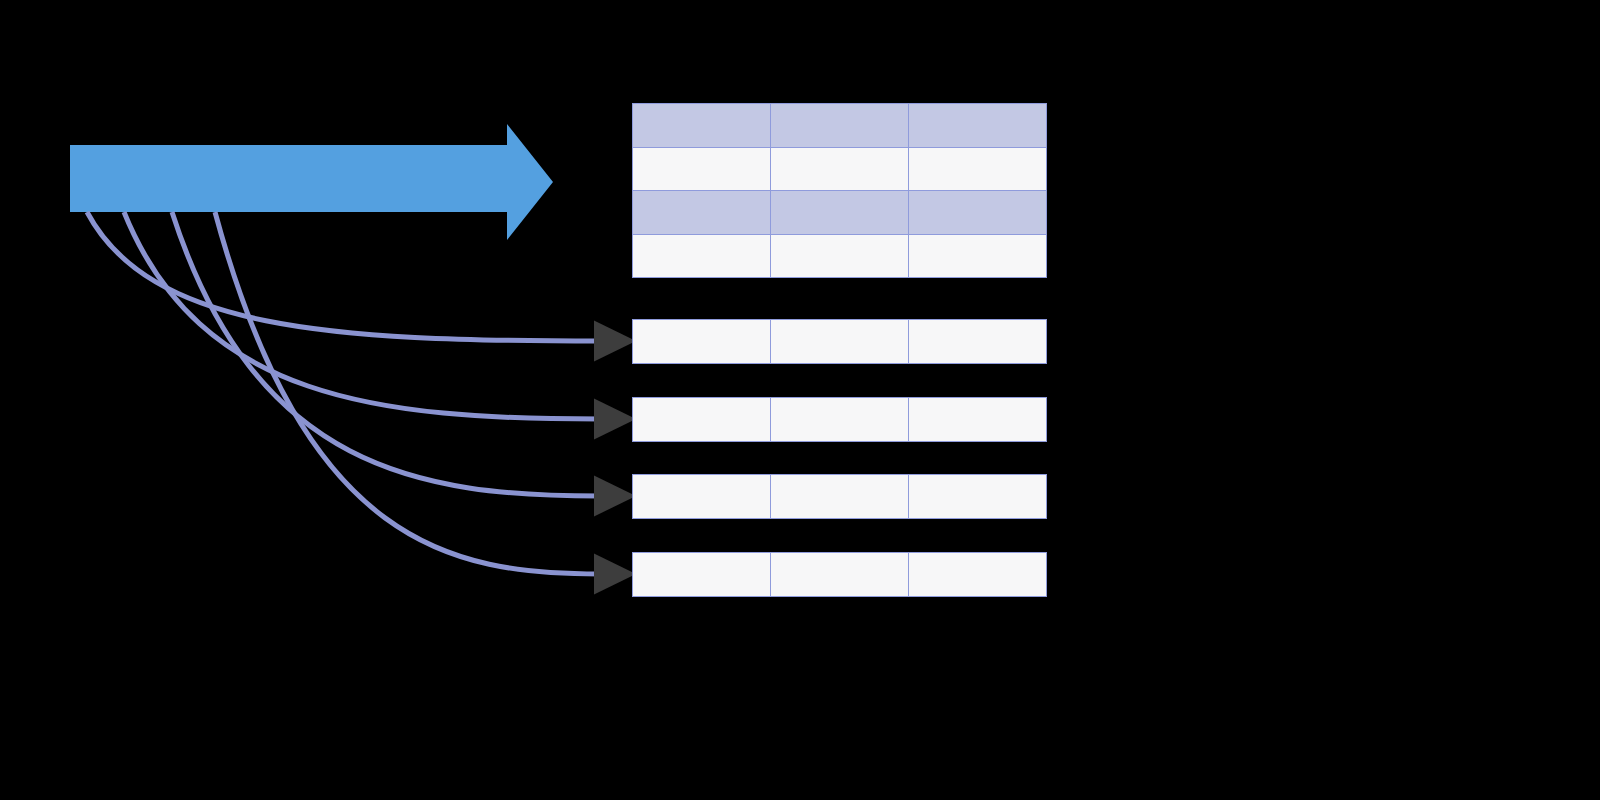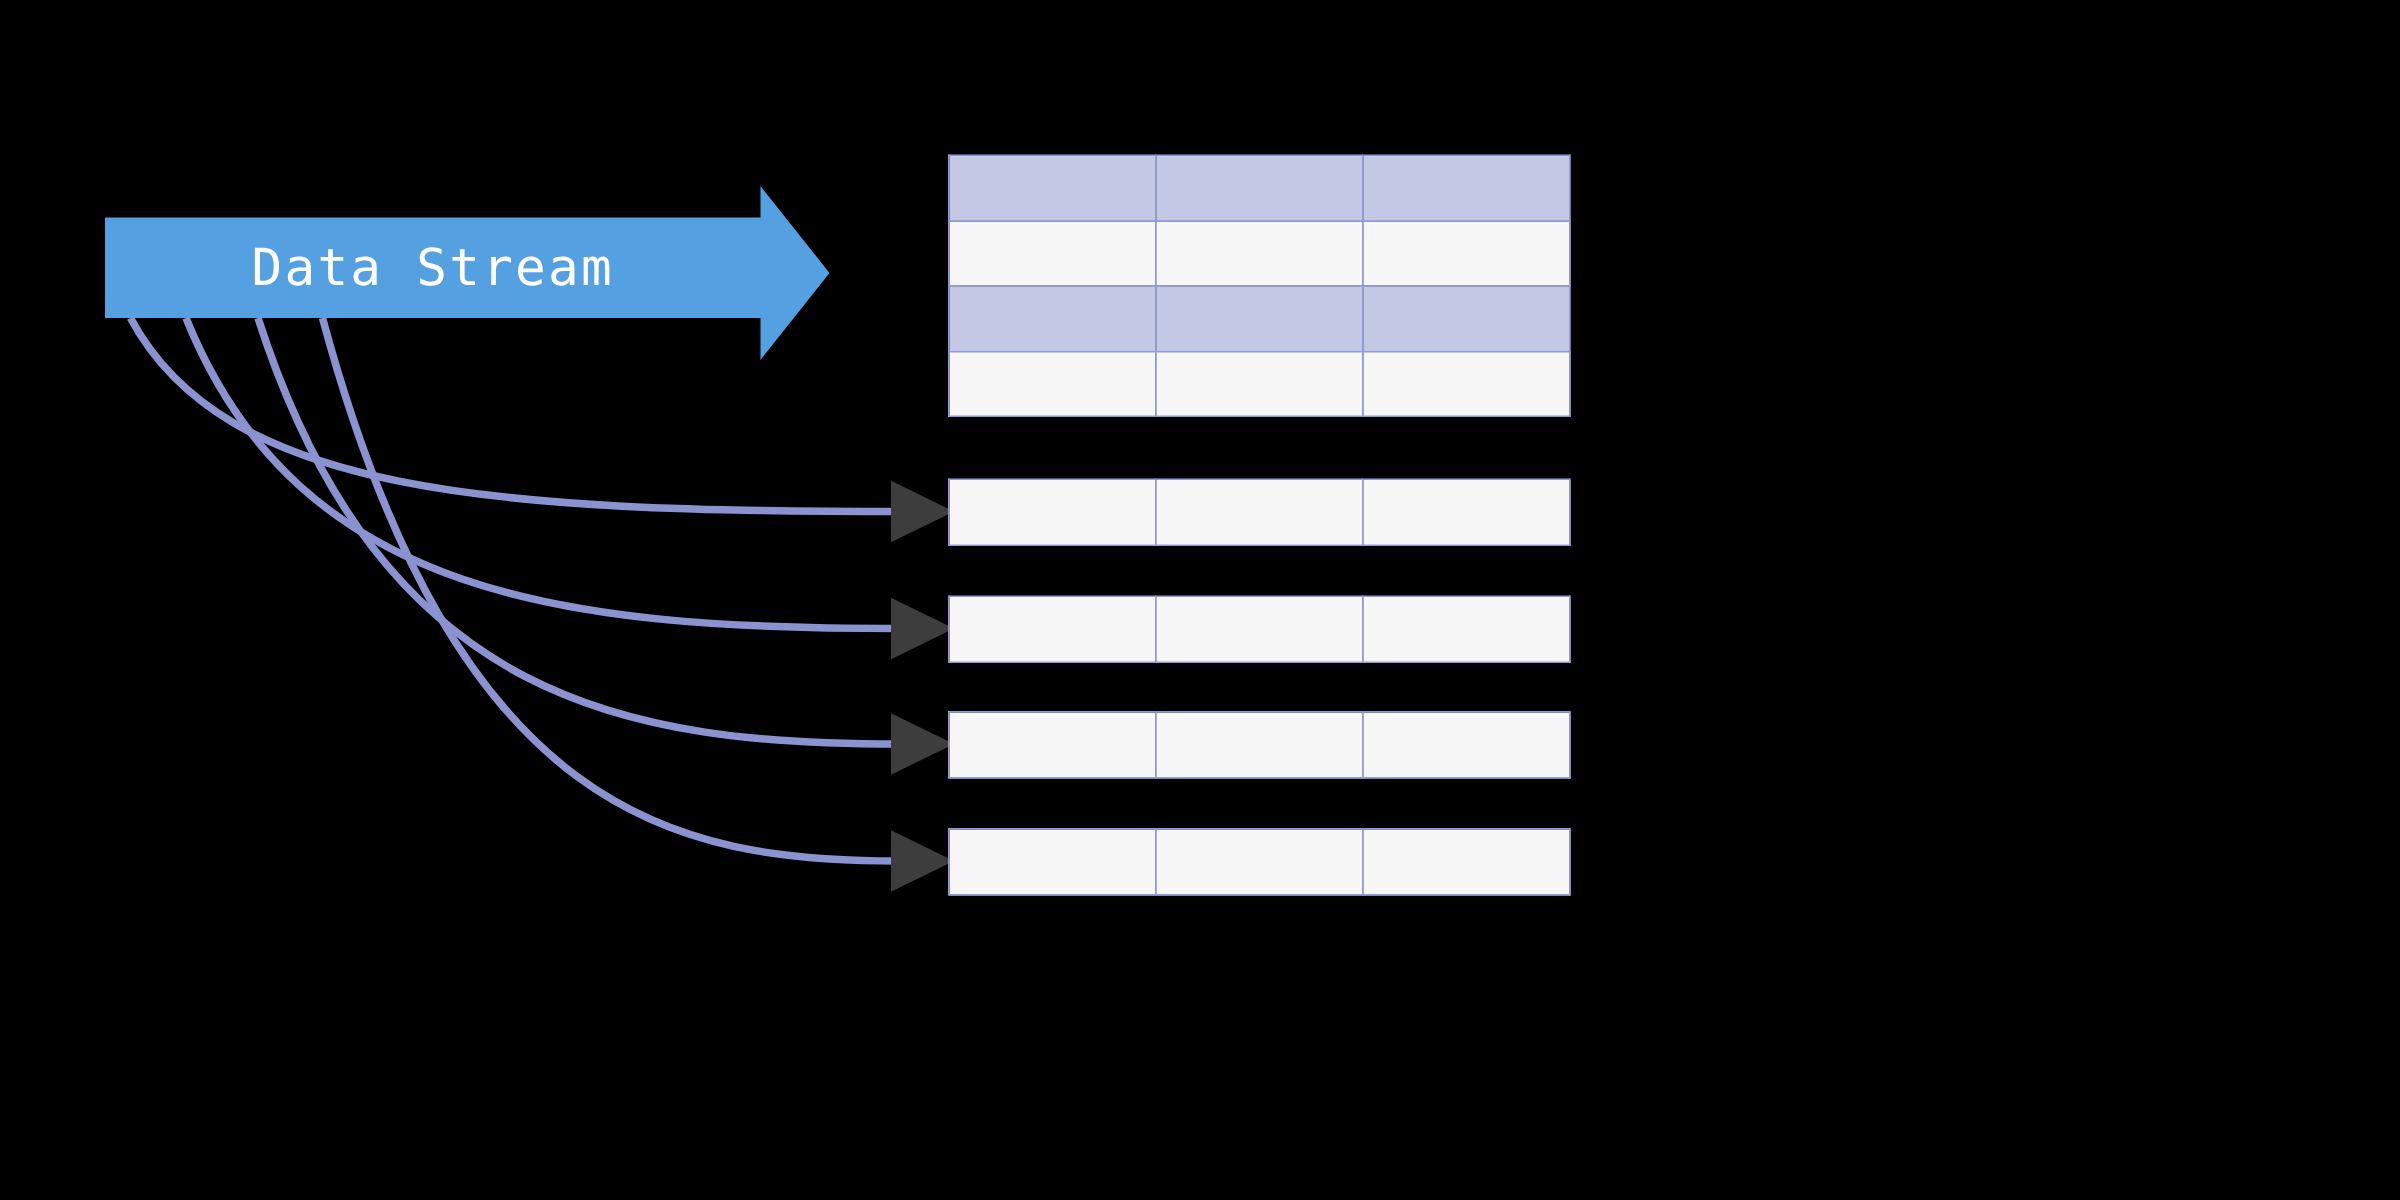--- a/index.html
+++ b/index.html
@@ -87,21 +87,20 @@
 
     <path d="M 87 212 C 150 330, 330 341, 600 341" fill="none" stroke="#8a93d0" stroke-width="5" stroke-linecap="butt" marker-end="url(#arrowhead)"></path>
 
     <path d="M 124 212 C 200 400, 380 419, 600 419" fill="none" stroke="#8a93d0" stroke-width="5" stroke-linecap="butt" marker-end="url(#arrowhead)"></path>
 
     <path d="M 172 212 C 255 470, 420 496, 600 496" fill="none" stroke="#8a93d0" stroke-width="5" stroke-linecap="butt" marker-end="url(#arrowhead)"></path>
 
     <path d="M 215 212 C 305 545, 450 574, 600 574" fill="none" stroke="#8a93d0" stroke-width="5" stroke-linecap="butt" marker-end="url(#arrowhead)"></path>
   </svg>
 
-  <div class="stream-label">Data Stream</div>
 
   <table class="grid-table" id="main-table">
     <tbody>
         <tr class="row-alt">
       <td></td>
       <td></td>
       <td></td>
     </tr>
     <tr class="row-plain">
       <td></td>

